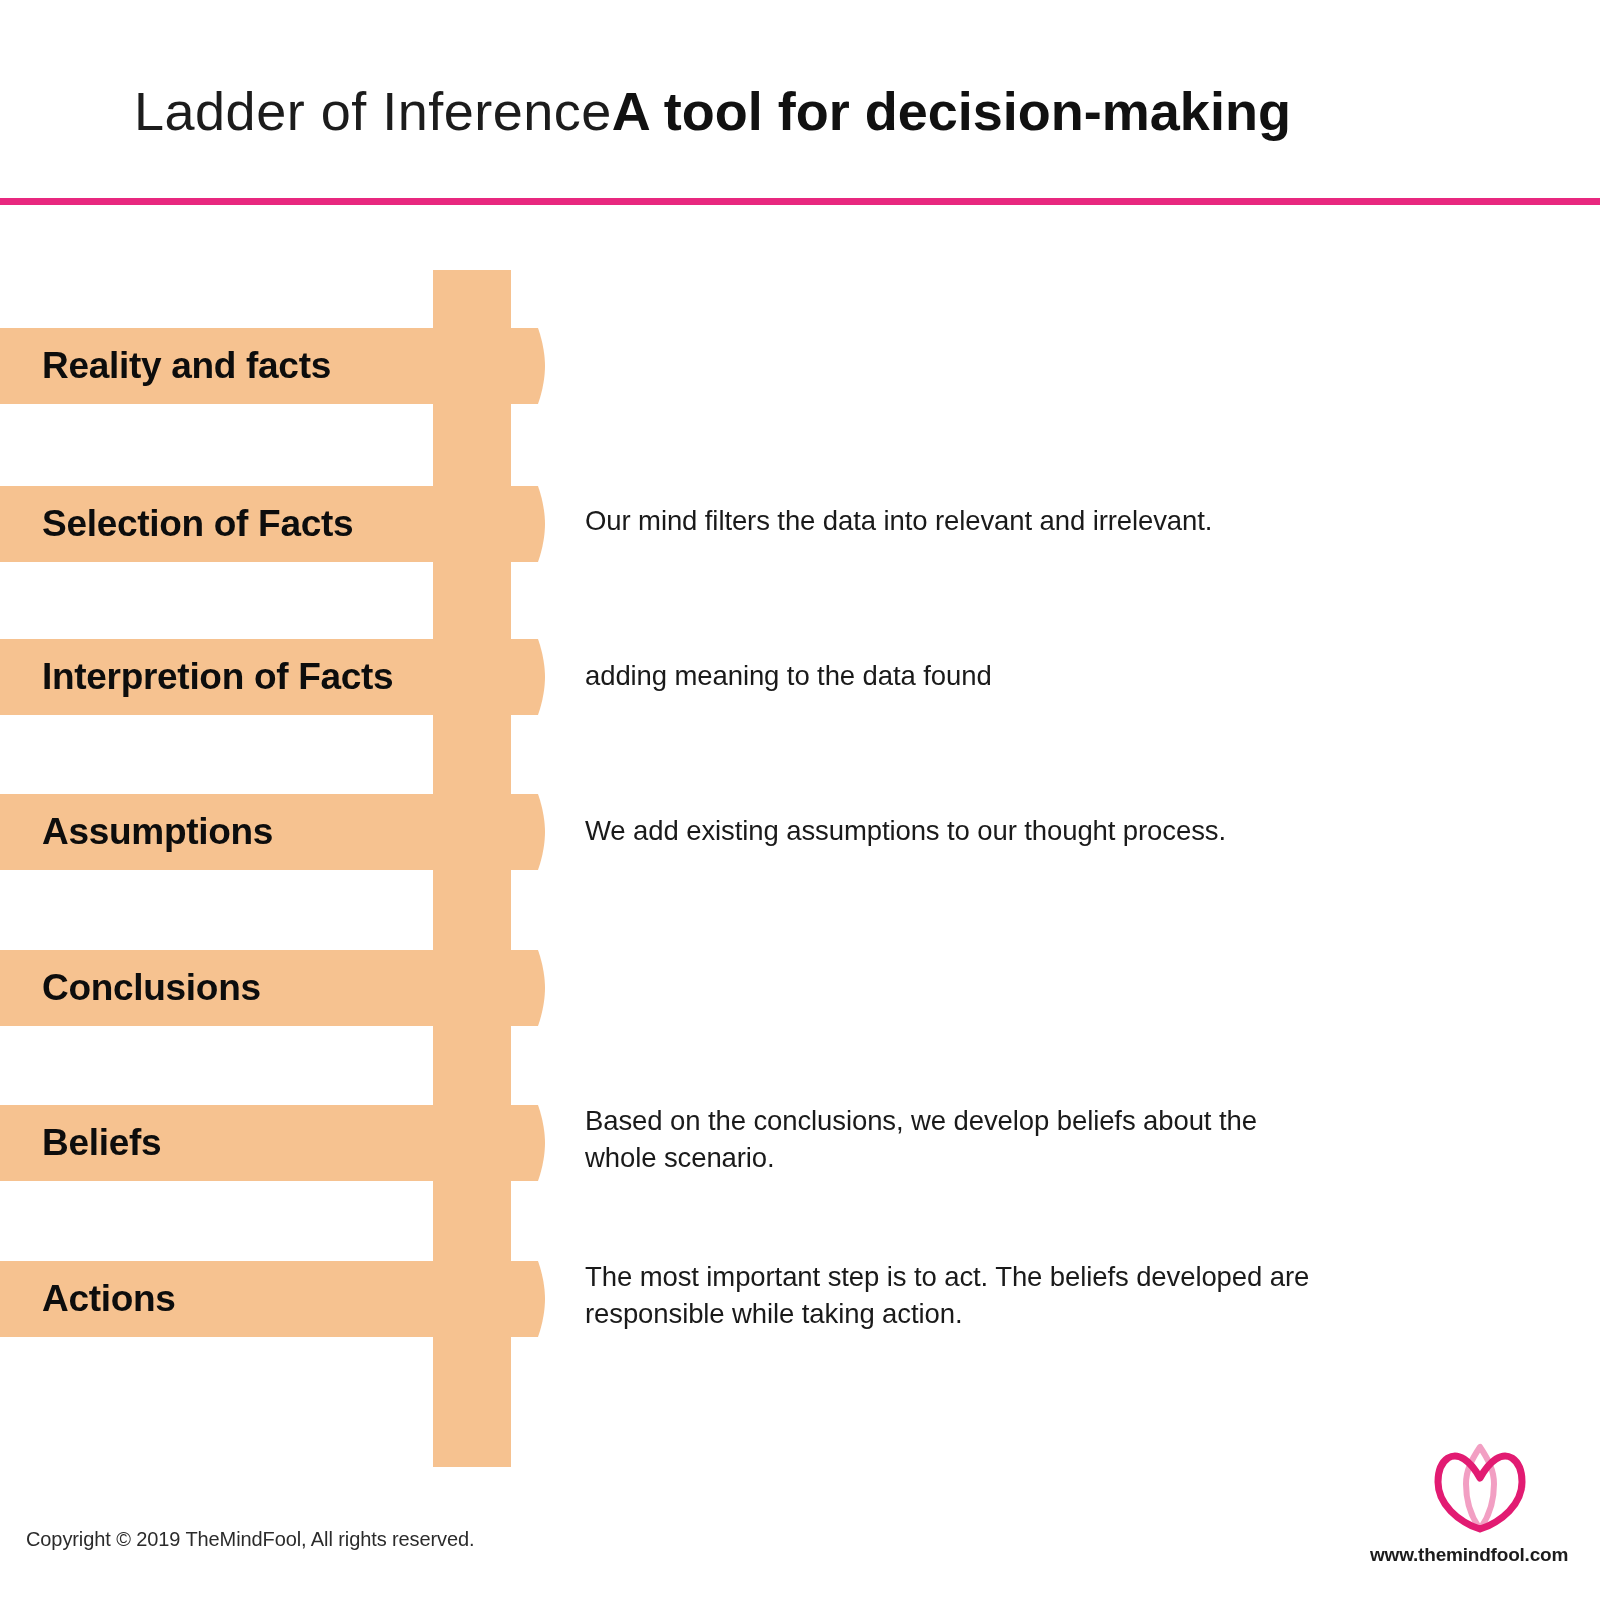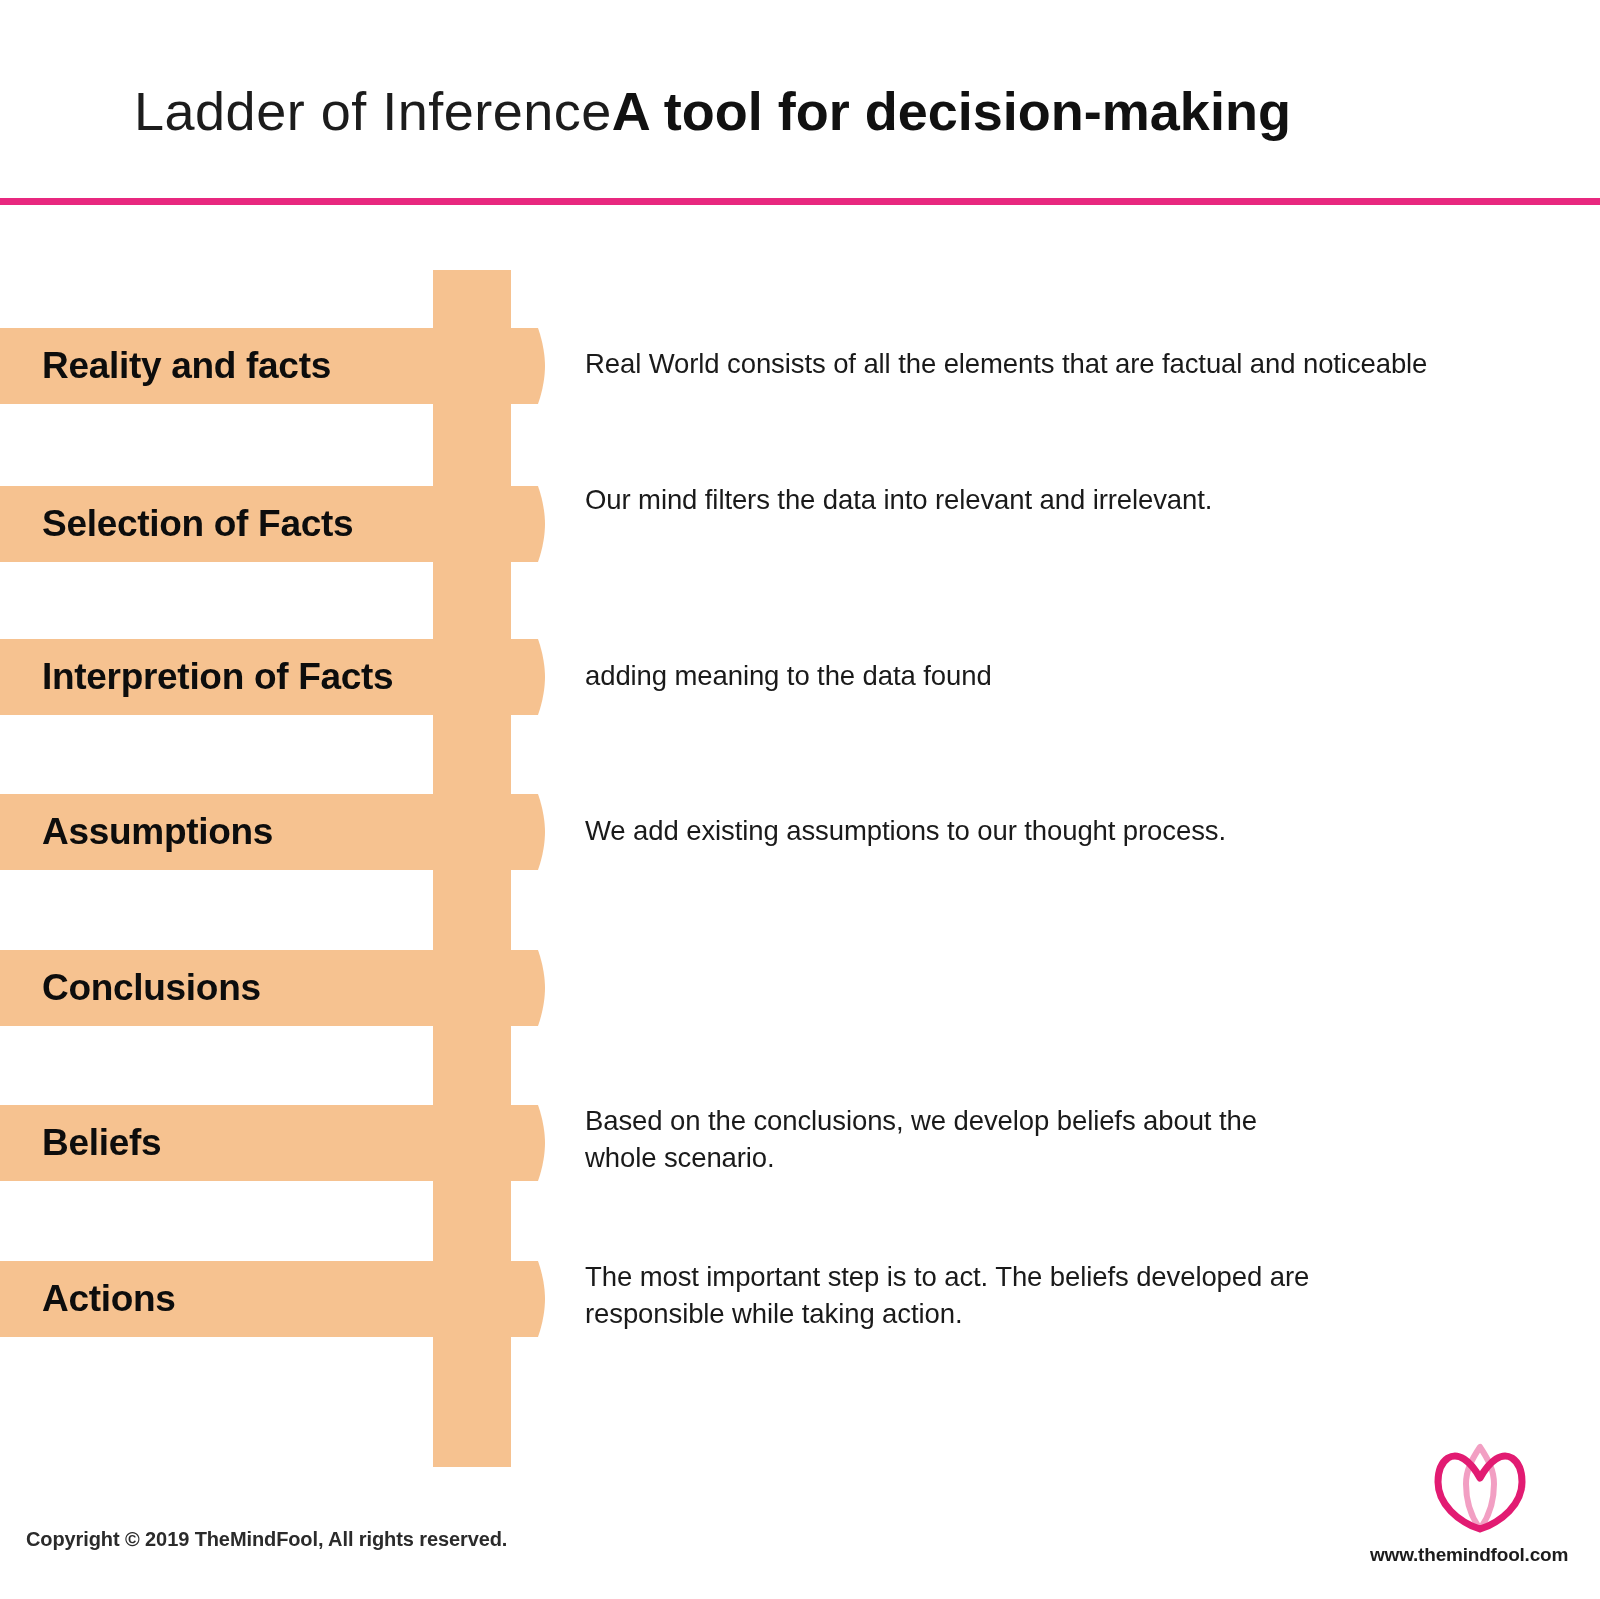--- a/index.html
+++ b/index.html
@@ -128,21 +128,21 @@
     letter-spacing: -0.1px;
     white-space: pre-line;
   }
 
   
   #footer-copyright {
     position: absolute;
     left: 26px;
     top: 1528px;
     font-size: 20px;
-    font-weight: 700;
+    font-weight: 400;
     color: #2b2b2b;
     letter-spacing: -0.1px;
     white-space: nowrap;
   }
 
   #brand {
     position: absolute;
     left: 1370px;
     top: 1440px;
     width: 220px;
@@ -187,32 +187,31 @@
 
     <div class="rung" style="top:328px;">
       <div class="rung-body"></div>
       <div class="rung-cap">
         <svg width="32" height="76" viewBox="0 0 32 76">
           <path d="M0,0 L24,0 C29,14 31,28 31,38 C31,48 29,62 24,76 L0,76 Z" fill="#f6c290"></path>
         </svg>
       </div>
       <div class="rung-label">Reality and facts</div>
     </div>
-    <div class="desc" style="top:346px;">Real World consists of all the elements that are factual and noticeable</div>
 
     <div class="rung" style="top:486px;">
       <div class="rung-body"></div>
       <div class="rung-cap">
         <svg width="32" height="76" viewBox="0 0 32 76">
           <path d="M0,0 L24,0 C29,14 31,28 31,38 C31,48 29,62 24,76 L0,76 Z" fill="#f6c290"></path>
         </svg>
       </div>
       <div class="rung-label">Selection of Facts</div>
     </div>
-    <div class="desc" style="top:482px;">Our mind filters the data into relevant and irrelevant.</div>
+    <div class="desc" style="top:503px;">Our mind filters the data into relevant and irrelevant.</div>
 
     <div class="rung" style="top:639px;">
       <div class="rung-body"></div>
       <div class="rung-cap">
         <svg width="32" height="76" viewBox="0 0 32 76">
           <path d="M0,0 L24,0 C29,14 31,28 31,38 C31,48 29,62 24,76 L0,76 Z" fill="#f6c290"></path>
         </svg>
       </div>
       <div class="rung-label">Interpretion of Facts</div>
     </div>

